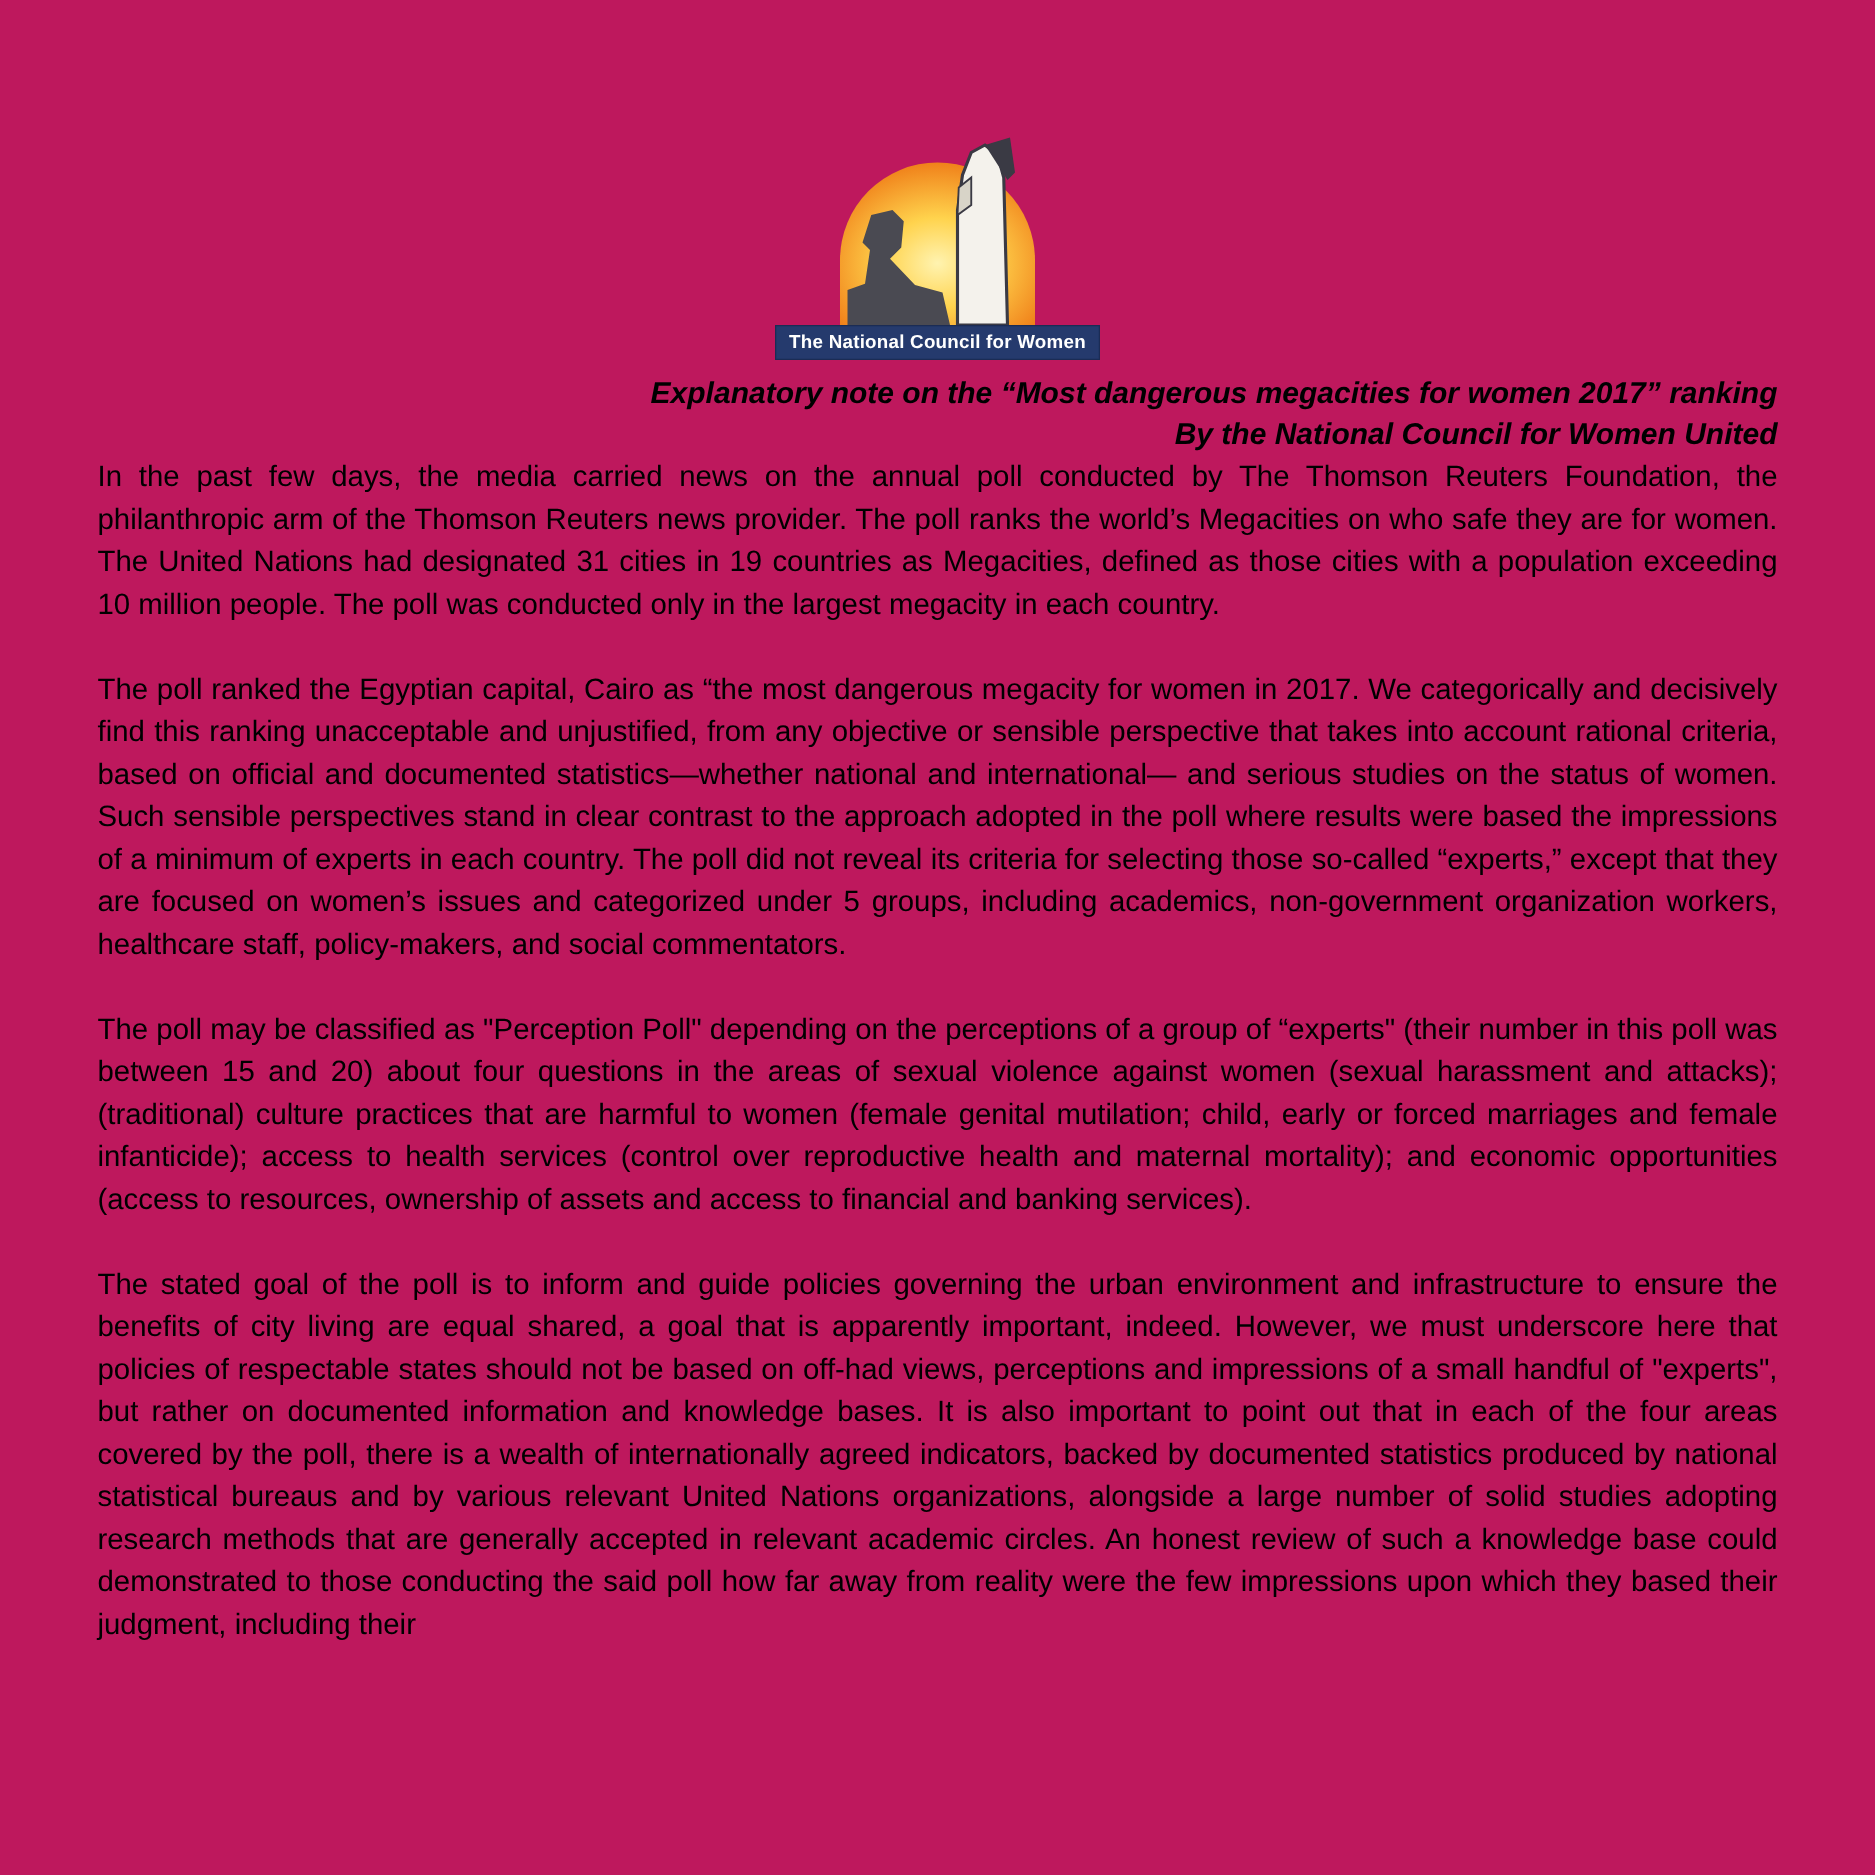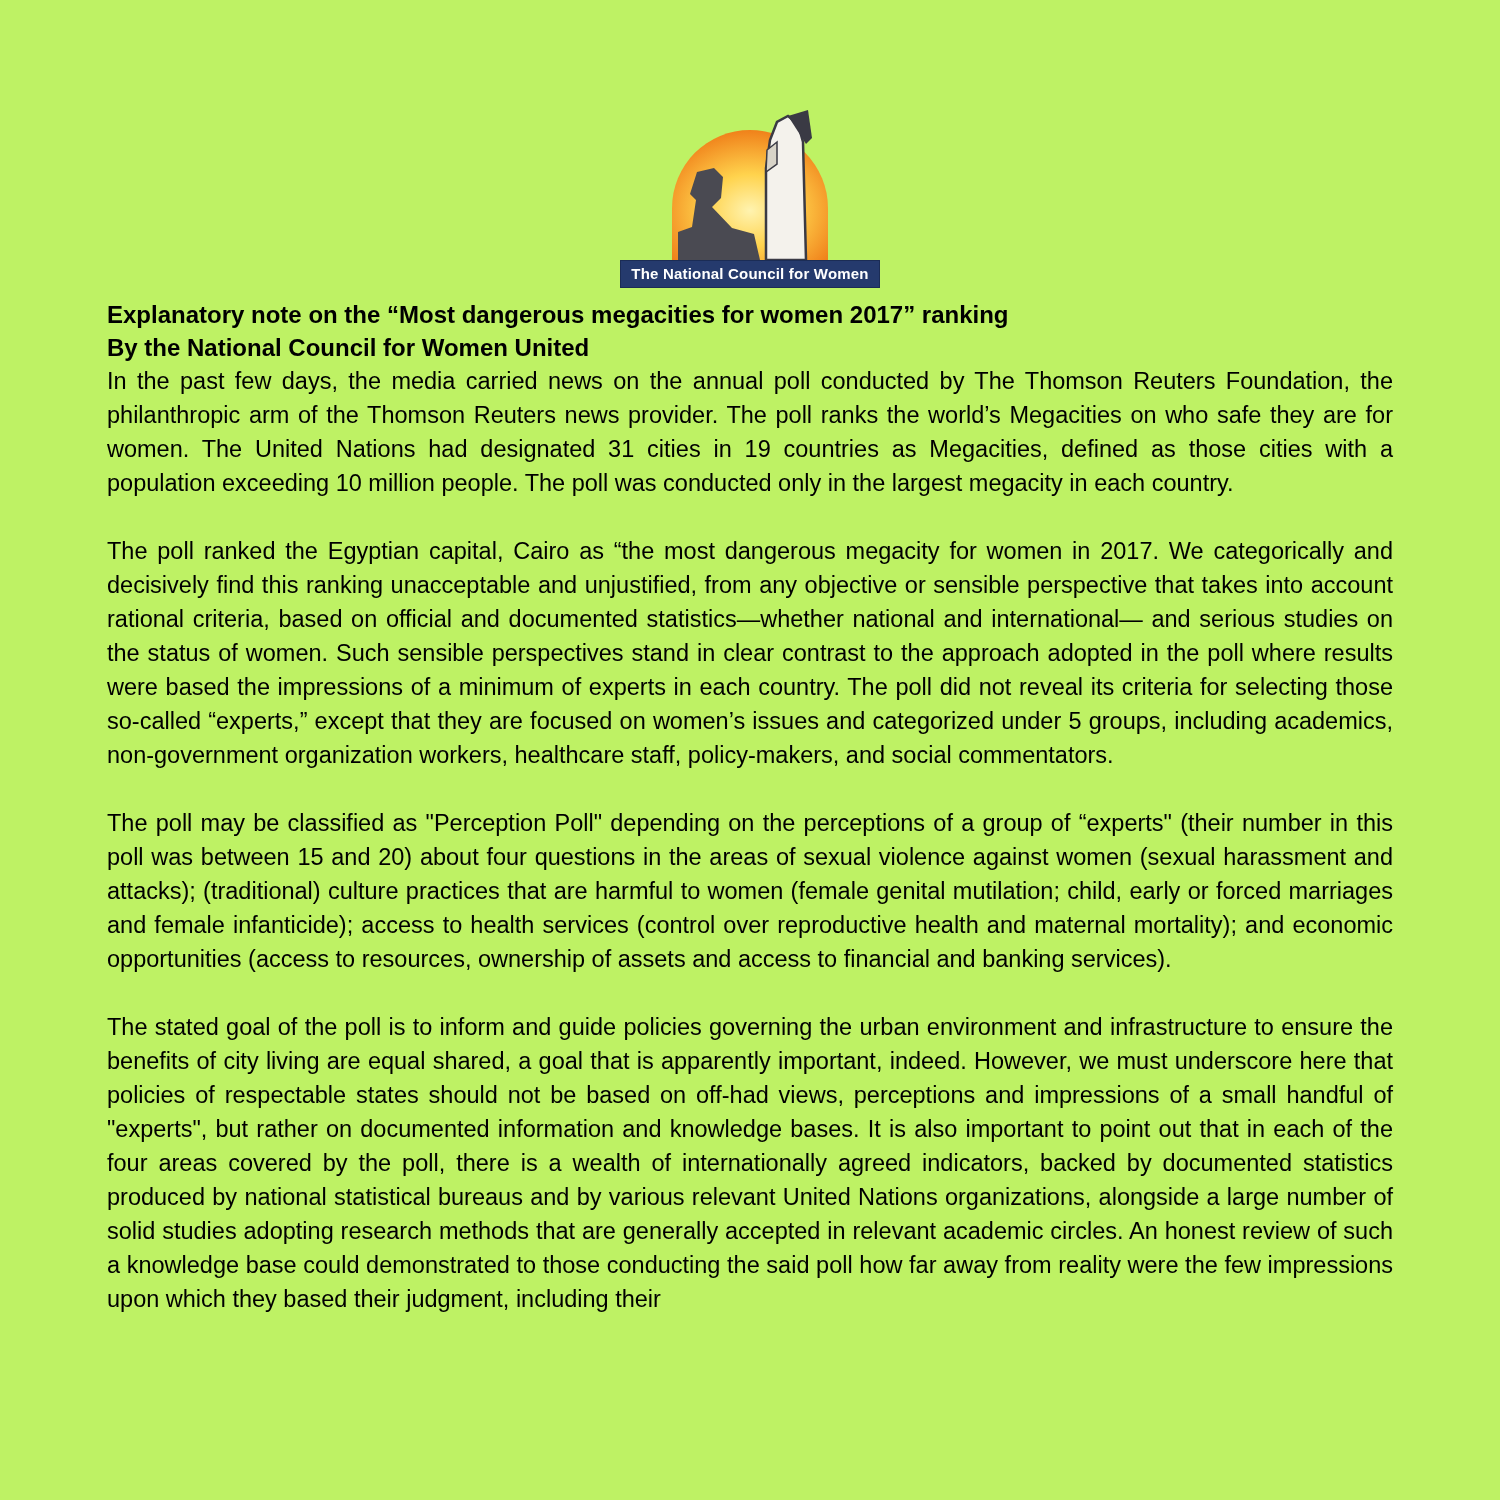--- a/index.html
+++ b/index.html
@@ -11,22 +11,22 @@
     width: 1500px;
     height: 1500px;
     overflow: hidden;
     font-family: "Liberation Sans", sans-serif;
     color: #000000;
   }
   .page {
     width: 1500px;
     height: 1500px;
     box-sizing: border-box;
-    padding: 0 107px;
-    background: #bef264;
+    padding: 0 78px;
+    background: #be185d;
   }
   .logo-wrap {
     display: flex;
     flex-direction: column;
     align-items: center;
     padding-top: 80px;
   }
   .logo-banner {
     margin-top: -2px;
     background: #253a6d;
@@ -35,21 +35,22 @@
     font-size: 15px;
     line-height: 24px;
     padding: 1px 10px;
     letter-spacing: 0.2px;
     border: 1px solid #1b2c55;
     text-align: center;
     min-width: 230px;
   }
   .title-block {
     margin-top: 10px;
-    text-align: left;
+    text-align: right;
+    font-style: italic;
   }
   .title-line {
     font-weight: bold;
     font-size: 24px;
     line-height: 33px;
   }
   .body-text {
   }
   .body-text p {
     font-size: 23.5px;

